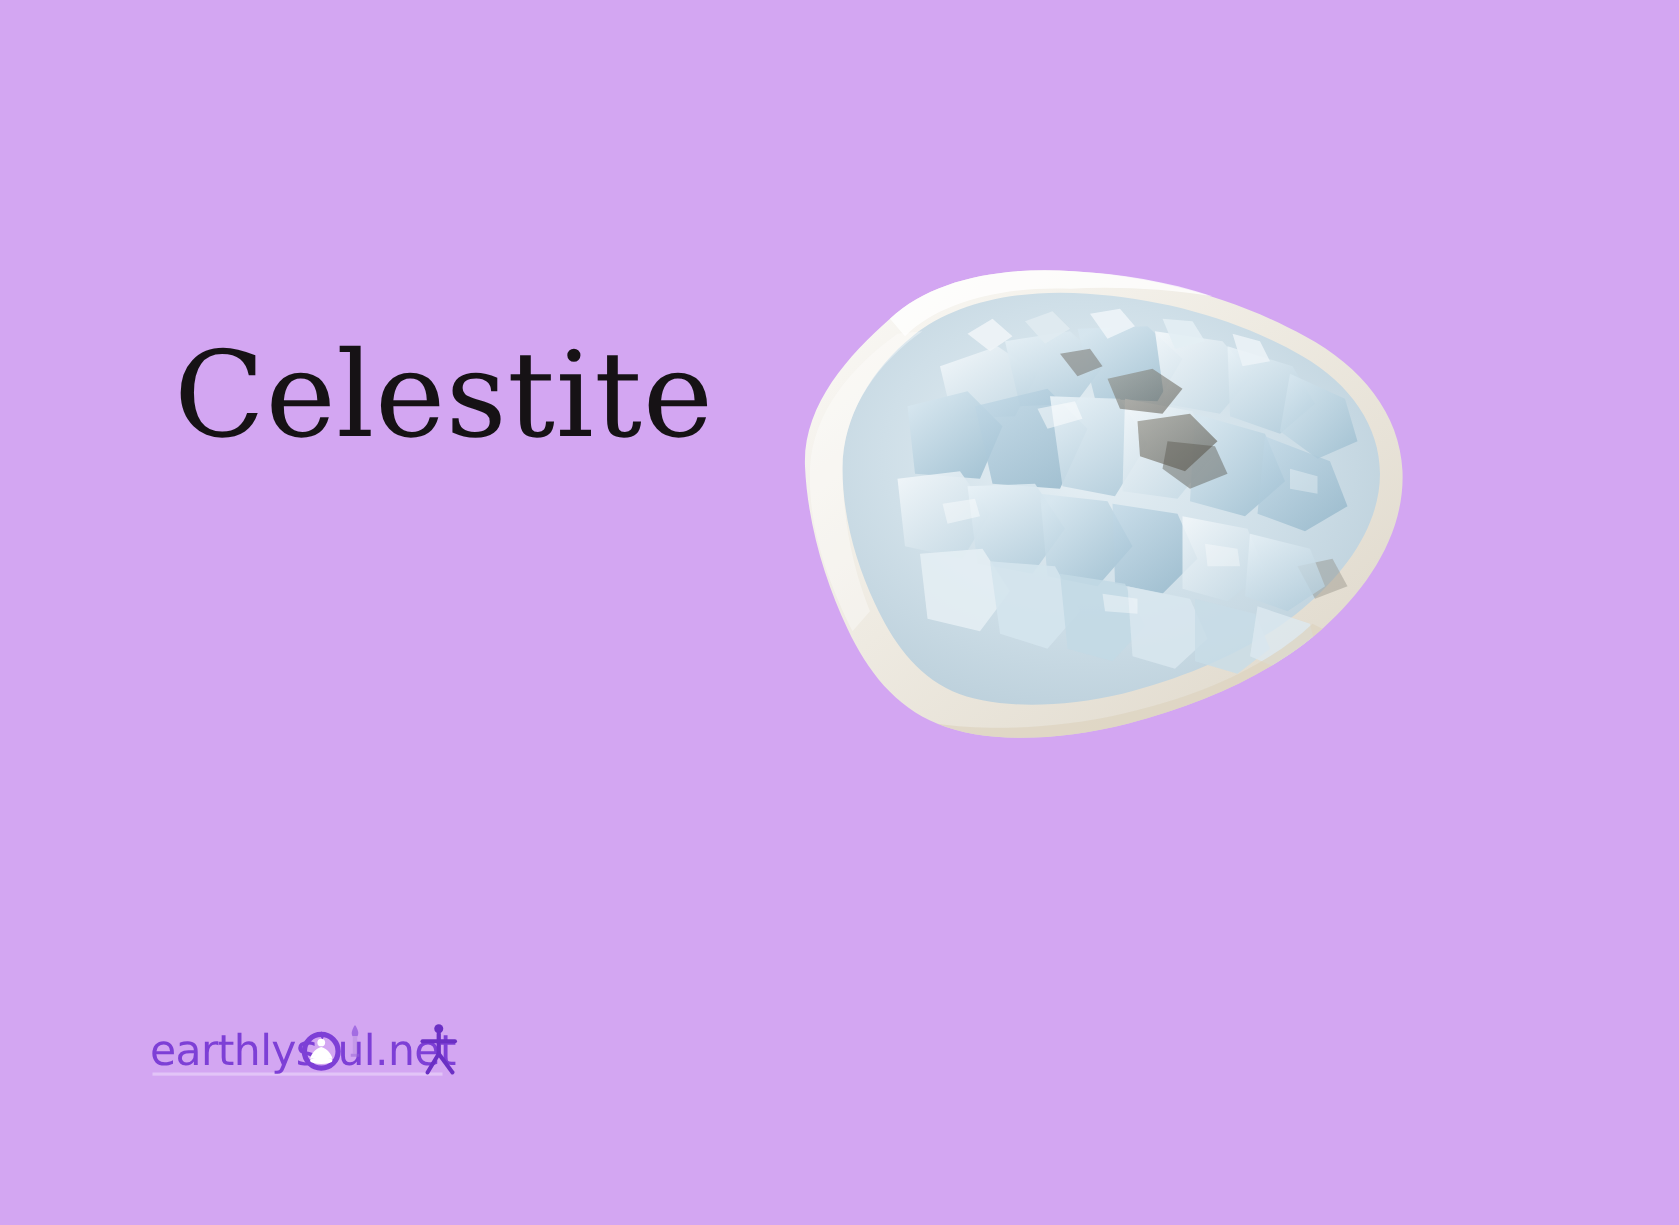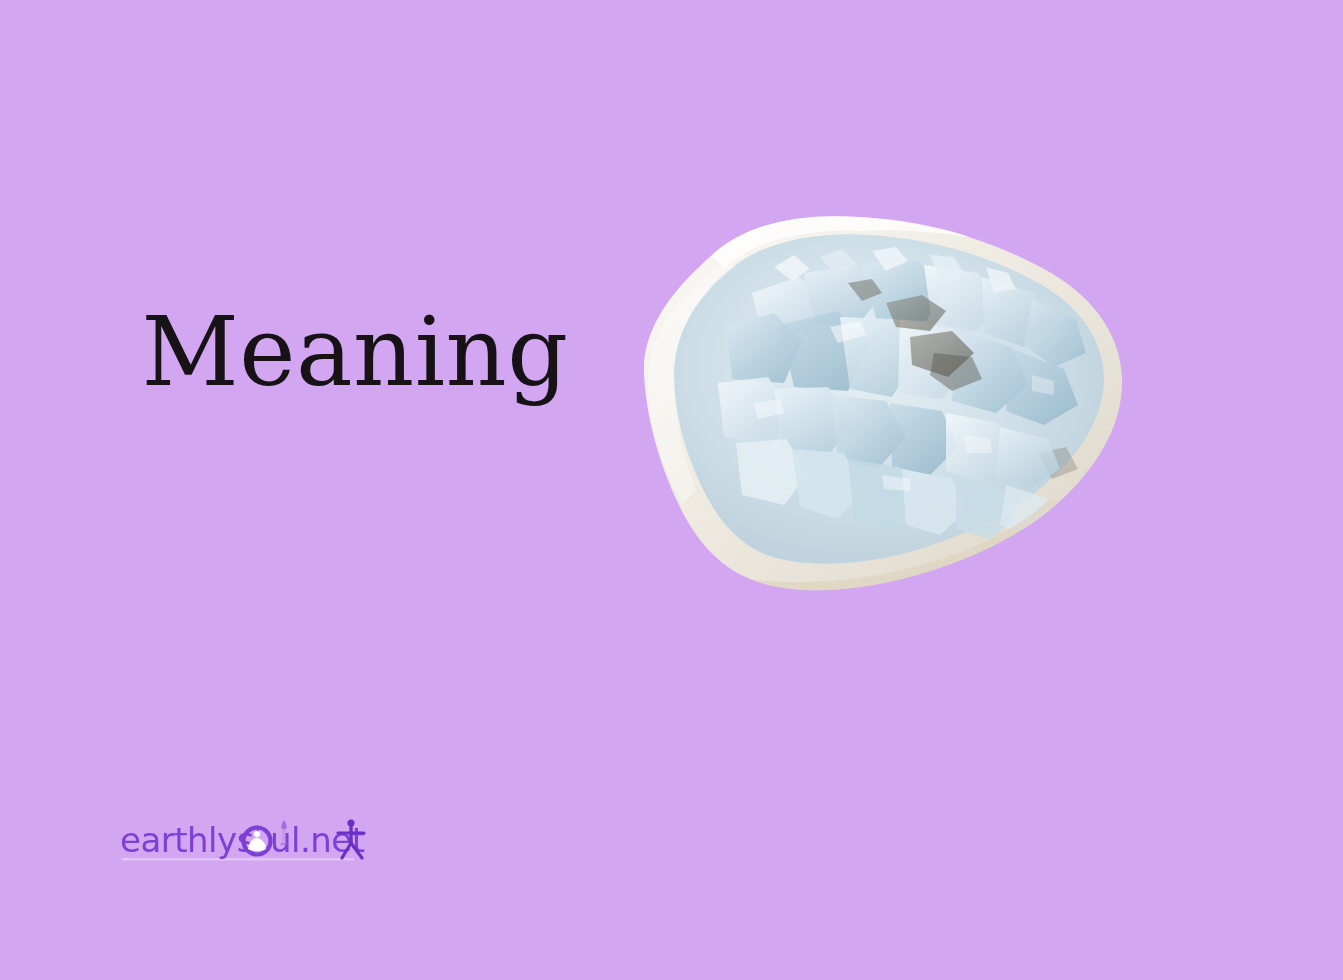--- a/index.html
+++ b/index.html
@@ -51,21 +51,21 @@
     width:270px; height:62px;
   }
   .logo-svg{ display:block; width:270px; height:62px; }
 </style>
 </head>
 <body style="background: rgb(211, 166, 242);">
 
 <div class="canvas" style="background: rgb(211, 166, 242);">
 
   <div class="title-block" style="color: rgb(22, 18, 21);">
-    <span class="title-line line2">Meaning</span>
+    <span class="title-line line1">Celestite</span>
   </div>
 
   <div class="geode-wrap">
     <svg class="geode-svg" viewBox="0 0 492 392" xmlns="http://www.w3.org/2000/svg">
       <defs>
         <clipPath id="geodeClip">
           <path d="M78,48 C112,16 168,6 225,10 C288,14 352,30 410,62
                    C455,86 486,124 488,170 C490,218 462,262 424,296
                    C386,330 330,356 268,372 C212,386 154,388 116,372
                    C82,358 60,330 44,296 C26,258 12,212 10,166

